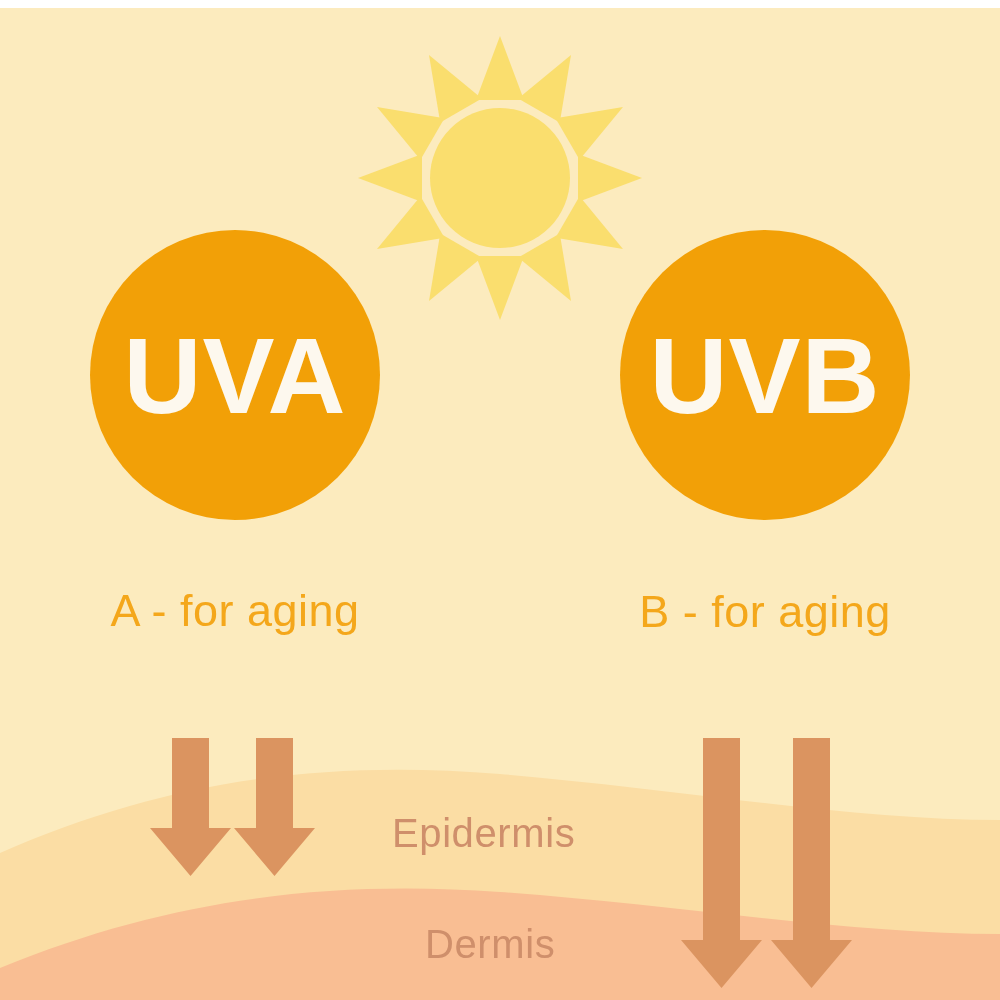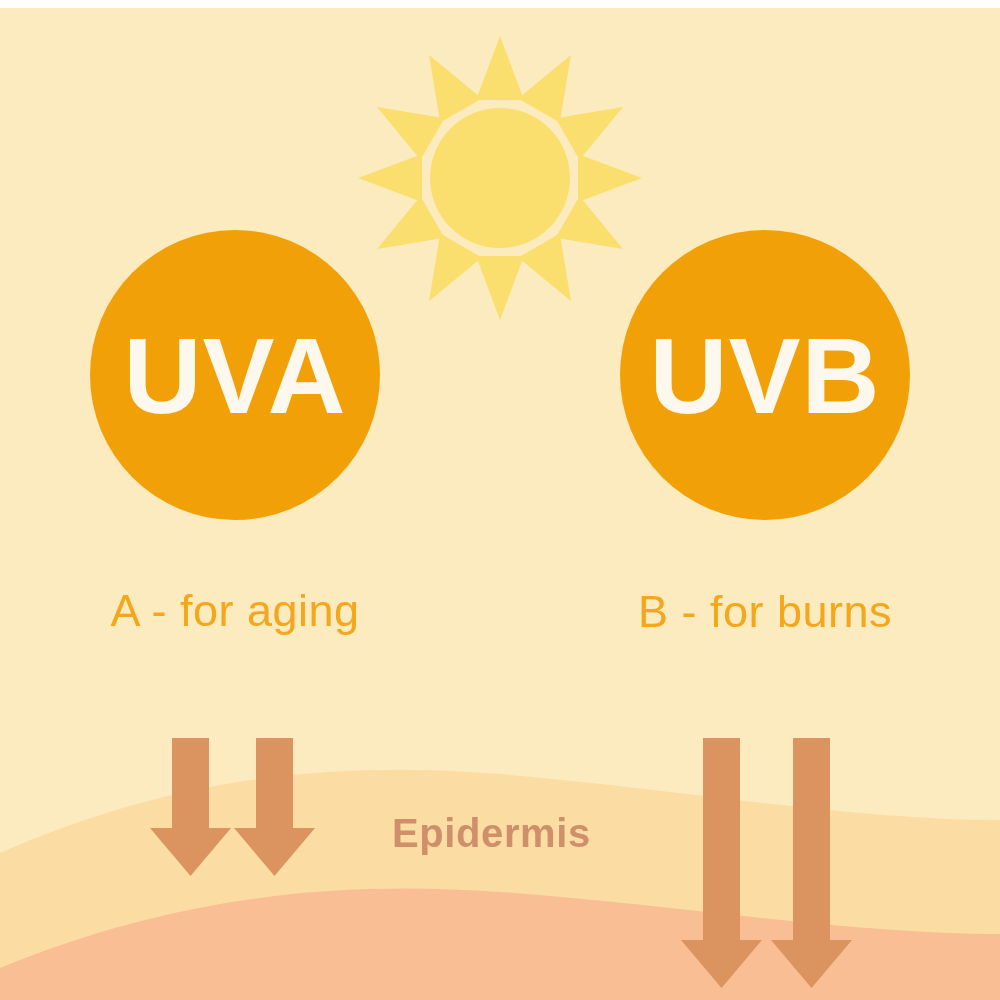--- a/index.html
+++ b/index.html
@@ -27,21 +27,21 @@
     letter-spacing: 0.5px;
     color: #f4a71b;
     white-space: nowrap;
   }
   #uva-caption { left: 35px;  top: 577px; }
   #uvb-caption { left: 565px; top: 578px; }
 
   .skin-label {
     position: absolute;
     font-size: 40px;
-    font-weight: 700;
+    font-weight: 400;
     letter-spacing: 0.6px;
     color: #cf8f6b;
     white-space: nowrap;
   }
   #epidermis-label { left: 392px; top: 803px; }
   #dermis-label    { left: 425px; top: 914px; }
 
   .circle-text {
     font-family: "Liberation Sans", sans-serif;
     font-size: 108px;
@@ -98,18 +98,19 @@
     </g>
 
     <g fill="#db9460">
       <path d="M703,730 L740,730 L740,932 L762,932 L721.5,980 L681,932 L703,932 Z"></path>
       <path d="M793,730 L830,730 L830,932 L852,932 L811.5,980 L771,932 L793,932 Z"></path>
     </g>
   </svg>
 
   <div class="uv-label" id="uva-caption">A - for aging</div>
 
-  <div class="uv-label" id="uvb-caption">B - for burns</div>
+  <div class="uv-label" id="uvb-caption">B - for aging</div>
 
   <div class="skin-label" id="epidermis-label">Epidermis</div>
 
+  <div class="skin-label" id="dermis-label">Dermis</div>
 
 </div>
 
 </body></html>

